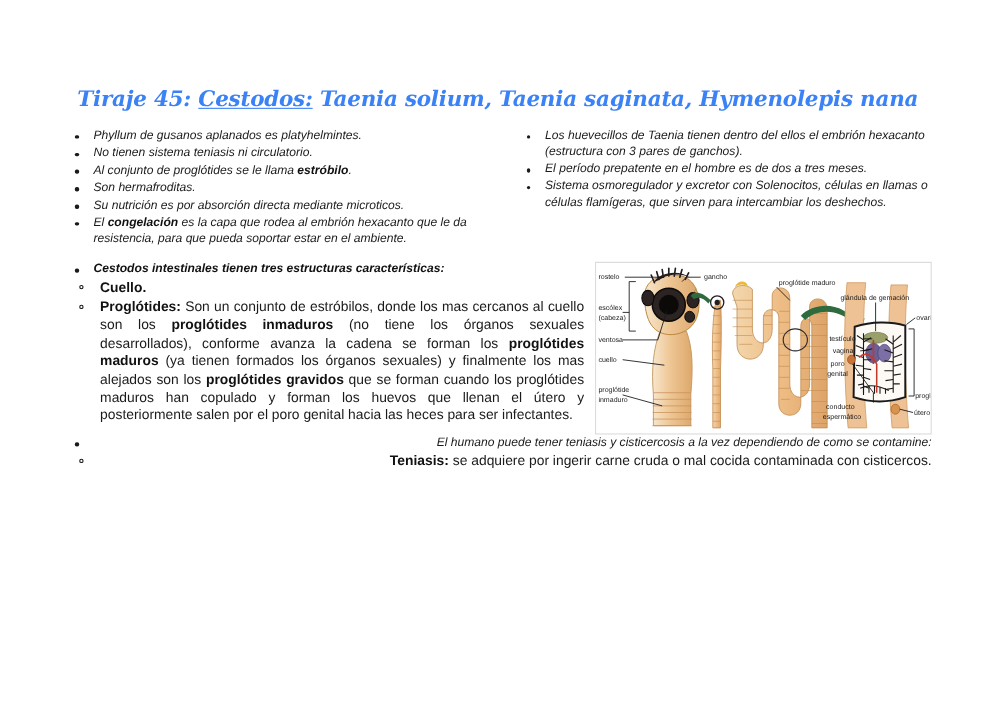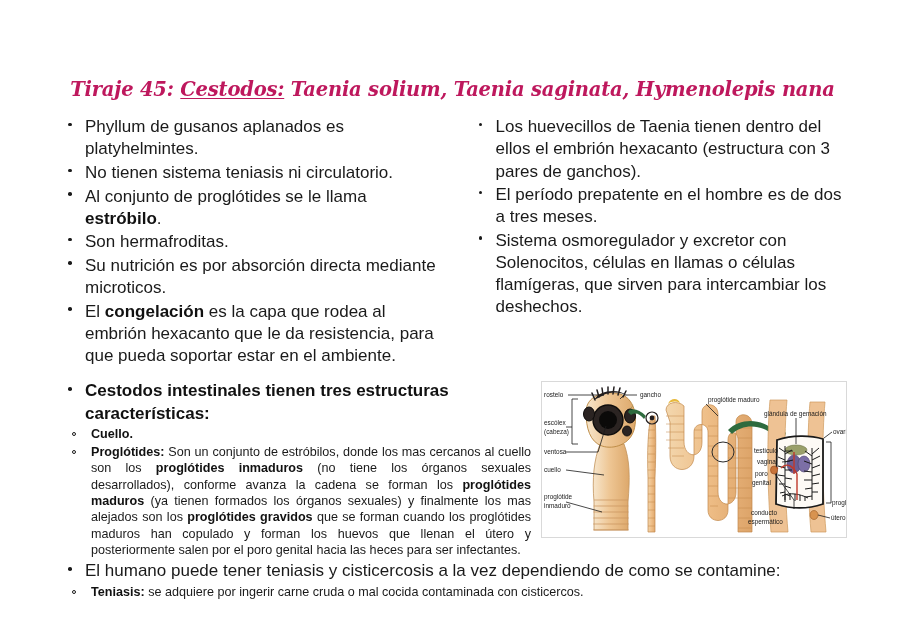--- a/index.html
+++ b/index.html
@@ -28,21 +28,21 @@
   .title-block {
     padding-top: 78px;
     text-align: center;
   }
   .doc-title {
     font-family: "DejaVu Serif", serif;
     font-weight: bold;
     font-style: italic;
     font-size: 19.5px;
     letter-spacing: -0.2px;
-    color: #be185d;
+    color: #3b82f6;
     line-height: 1.2;
     white-space: nowrap;
   }
   .doc-title .u {
     text-decoration: underline;
     text-underline-offset: 2px;
   }
   .doc-subtitle {
     font-family: "DejaVu Serif", serif;
     font-weight: bold;
@@ -70,23 +70,24 @@
   
   ul.lvl1 {
     list-style: none;
     margin: 0;
     padding: 0;
   }
   ul.lvl1 > li {
     position: relative;
     padding-left: 27px;
     margin: 0 0 1.5px 0;
-    font-size: 17px;
+    font-size: 11px;
     line-height: 1.30;
     color: #1a1a1a;
+    font-style: italic;
   }
   ul.lvl1 > li::before {
     content: "";
     position: absolute;
     left: 10px;
     top: 6.5px;
     width: 3.6px;
     height: 3.6px;
     border-radius: 50%;
     background: #1a1a1a;
@@ -134,20 +135,21 @@
     border: 1px solid #d9d9d9;
     background: #fff;
     box-sizing: border-box;
     overflow: hidden;
     position: relative;
   }
   .figure svg { display: block; }
 
   .after-figure {
     clear: both;
+    text-align: right;
   }
   .tail-bullets { margin-top: 2px; }
 </style>
 </head>
 <body>
 
 <div class="page">
 
   <div class="title-block">
     <div class="doc-title"><span>Tiraje 45: </span><span class="u">Cestodos:</span><span> Taenia solium, Taenia saginata, Hymenolepis nana</span></div>

